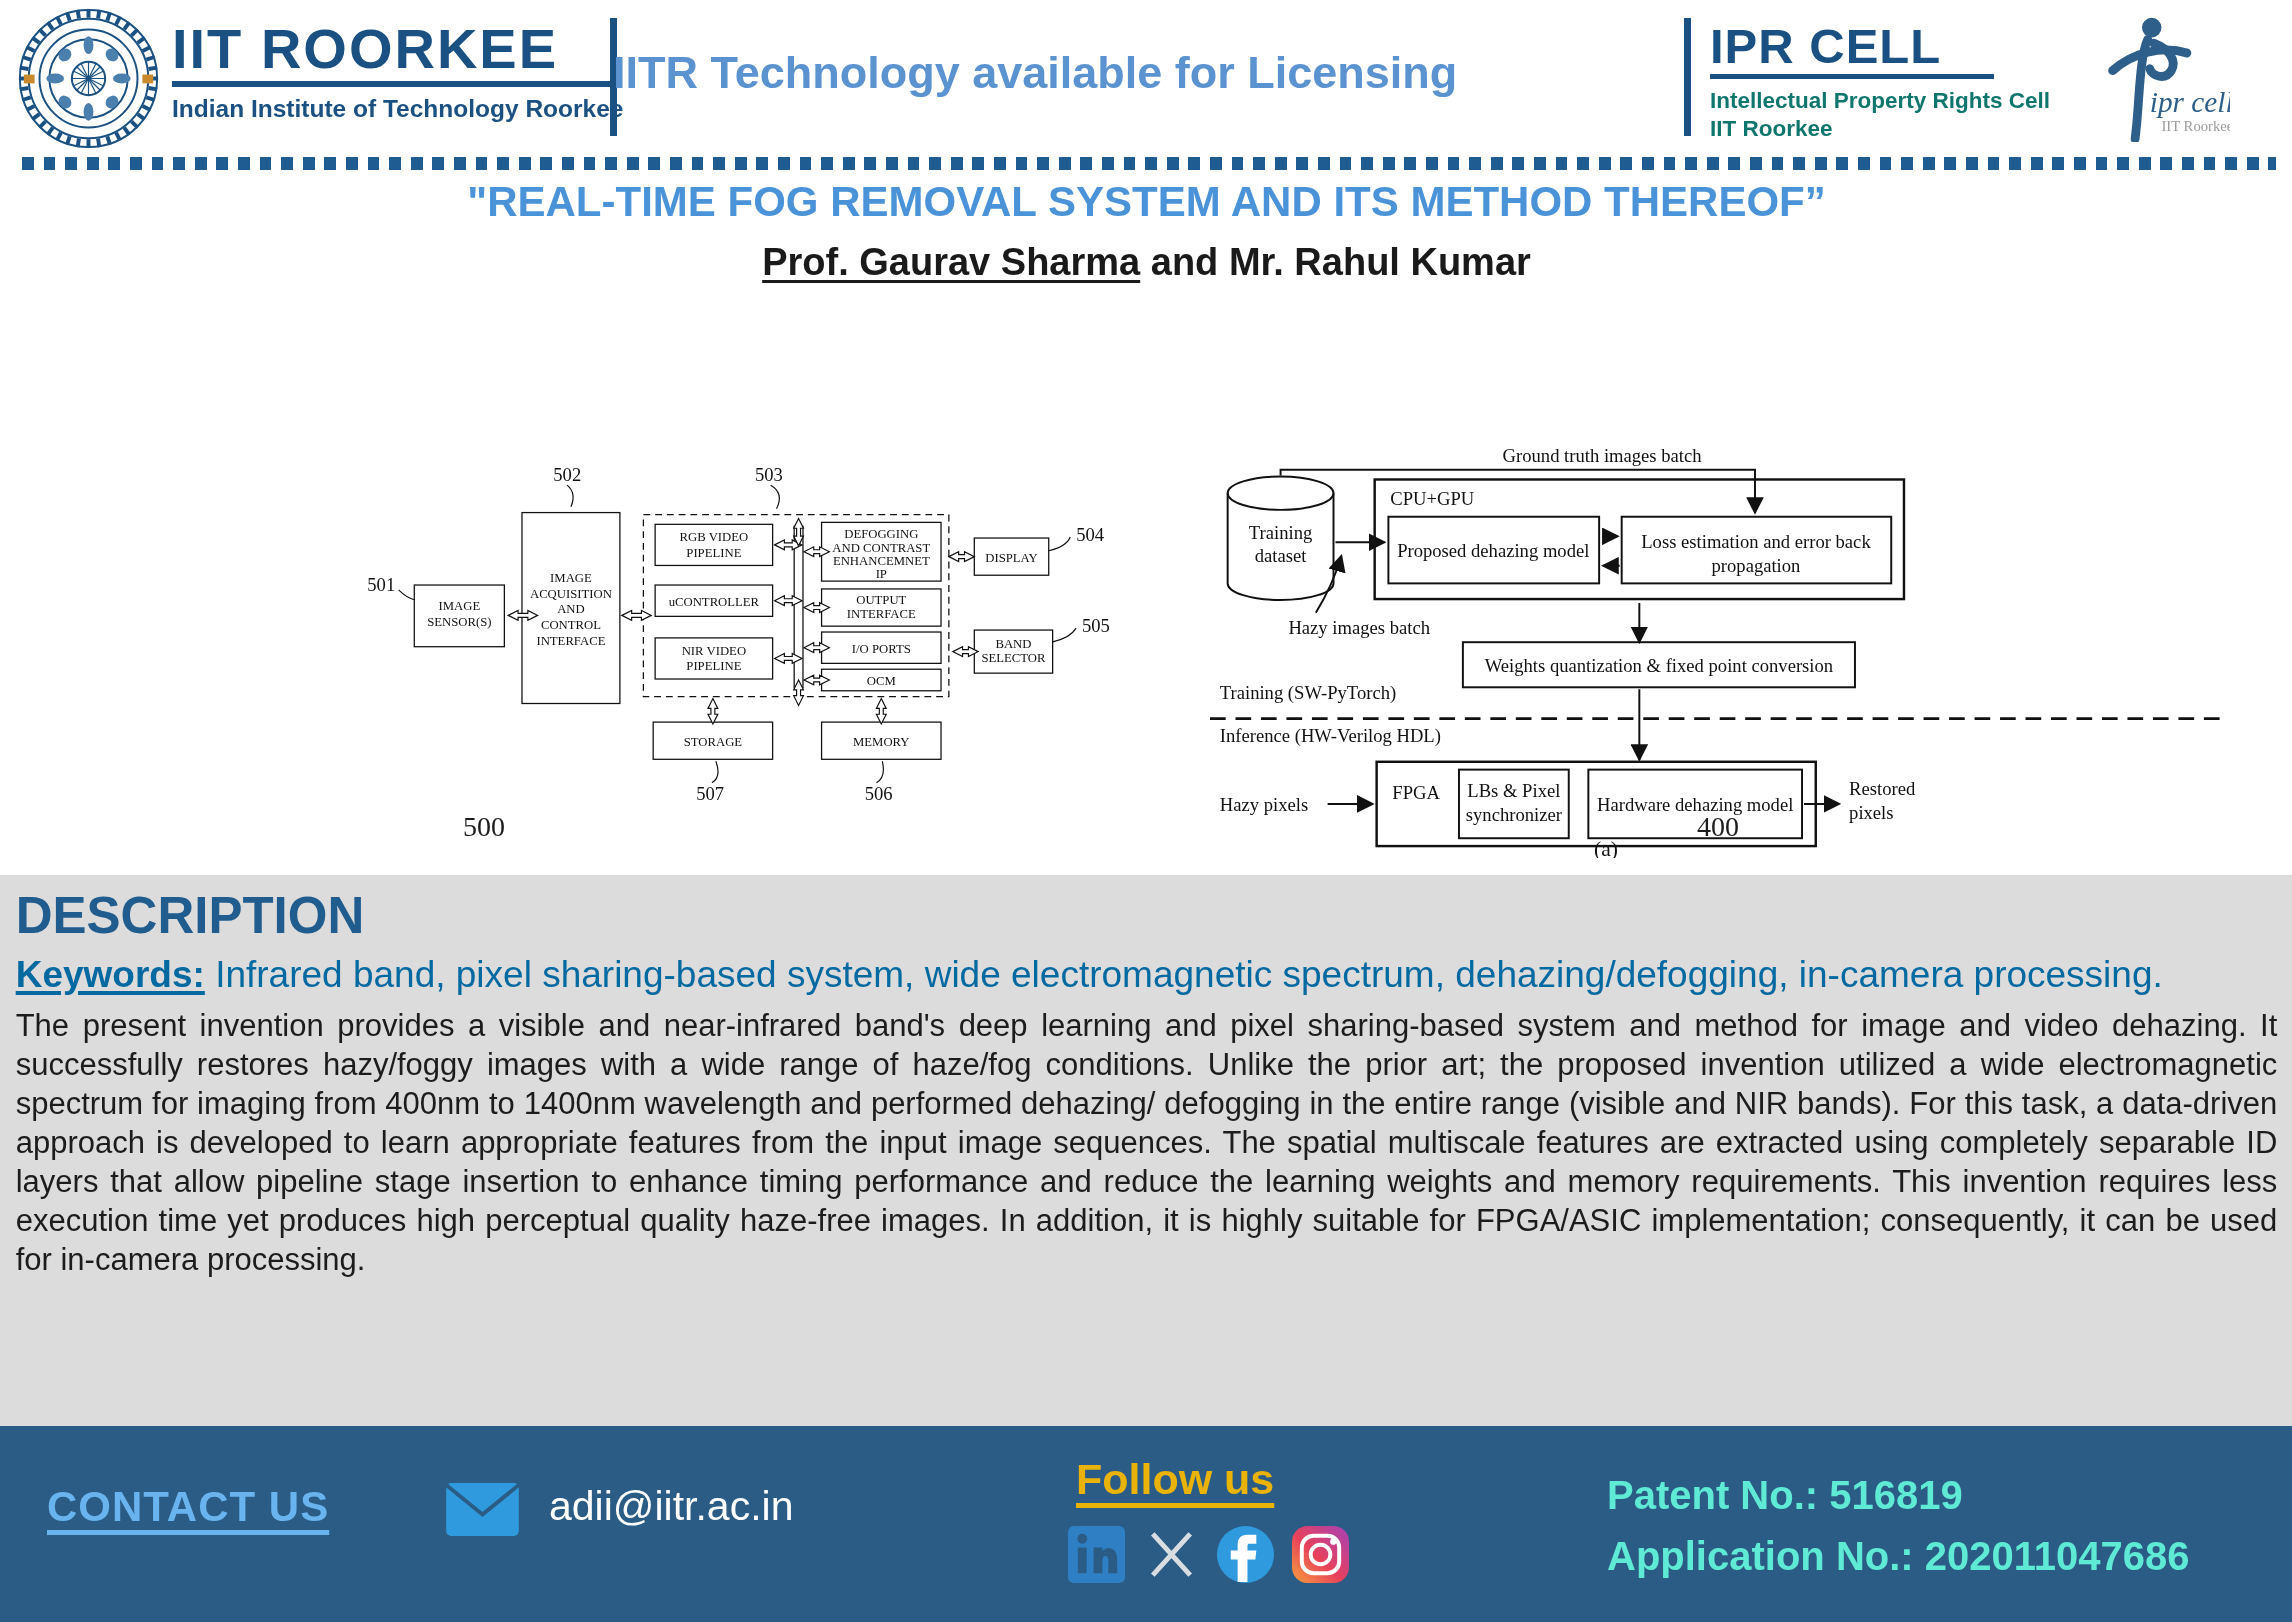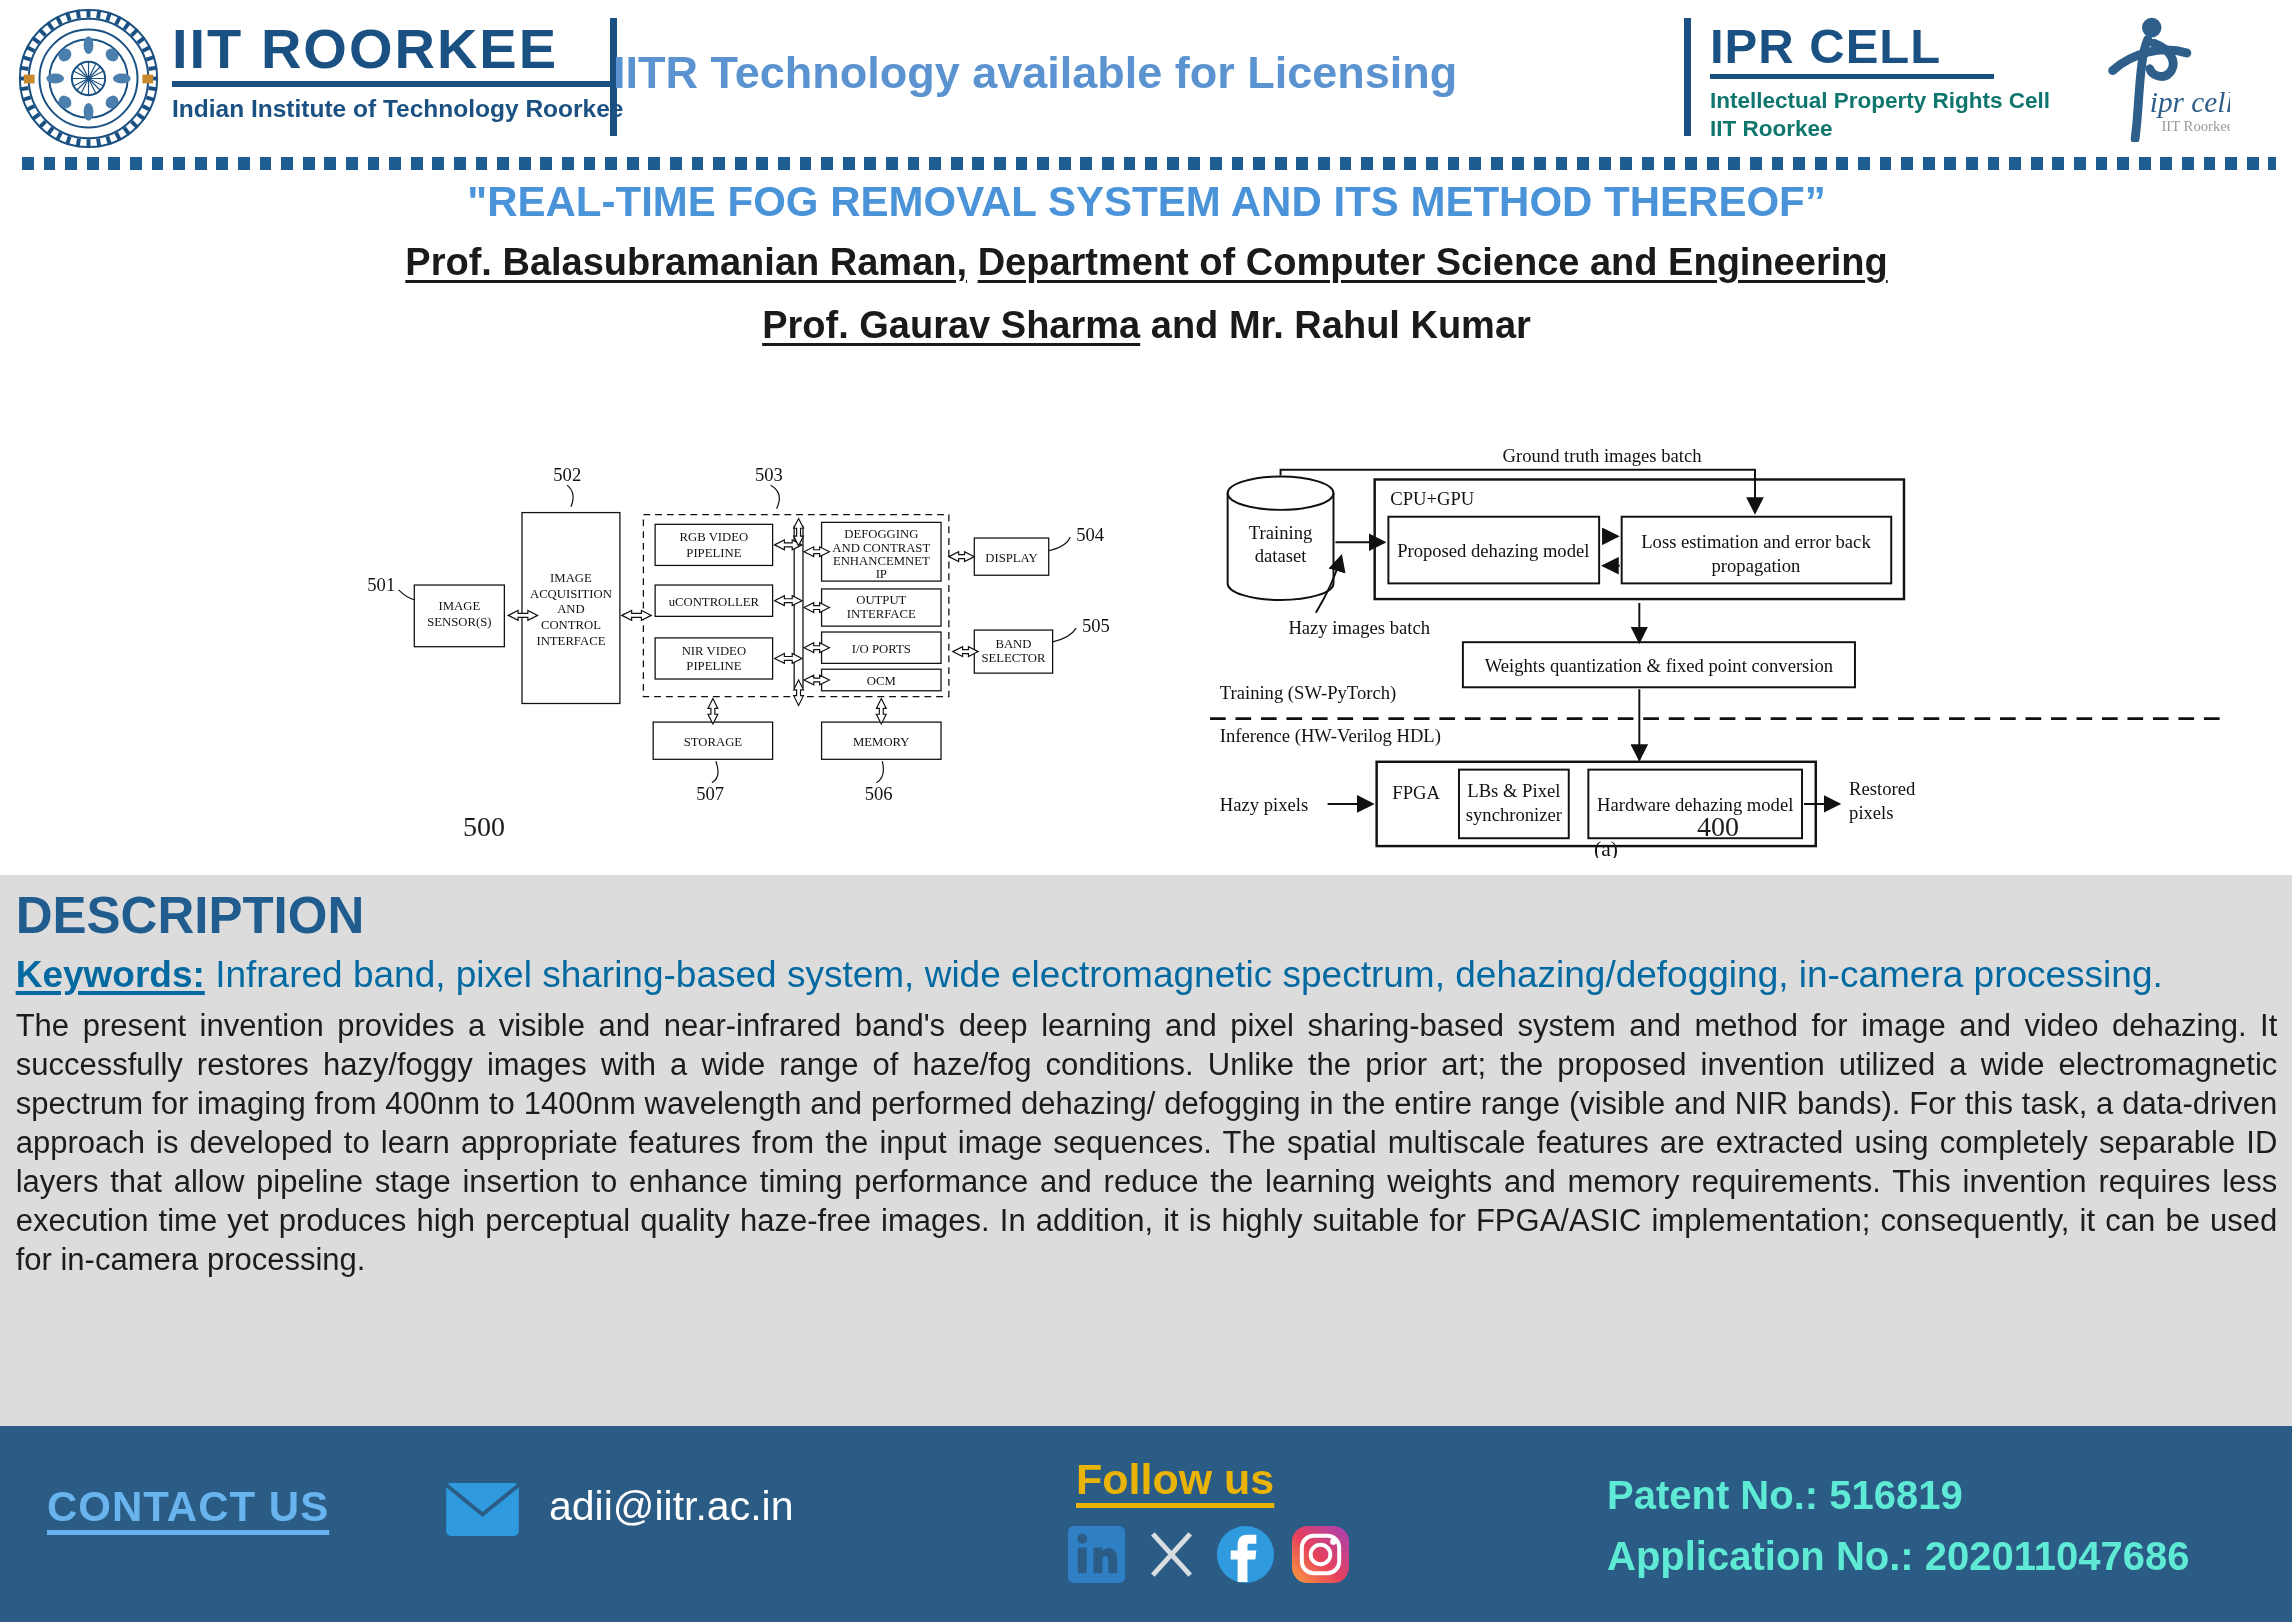--- a/index.html
+++ b/index.html
@@ -218,24 +218,20 @@
         <text x="70" y="124" font-family="Liberation Serif, serif" font-size="15" fill="#9a9a9a">IIT Roorkee</text>
       </svg>
     </div>
 
     <div class="dotted-rule"></div>
   </div>
 
   <div class="title-area">
     <div class="patent-title">"REAL-TIME FOG REMOVAL SYSTEM AND ITS METHOD THEREOF”</div>
     <div class="author-line">
-      <span class="au-underline">Prof. Balasubramanian Raman,</span>
-      <span class="au-underline">Department of Computer Science and Engineering</span>
-    </div>
-    <div class="author-line">
       <span class="au-underline">Prof. Gaurav Sharma</span>
       <span>and Mr. Rahul Kumar</span>
     </div>
   </div>
 
   <div class="figures">
 
     <div class="fig" style="left:353px;top:0;">
       <svg width="804" height="421" viewBox="0 0 820 430" font-family="Liberation Serif, serif" font-size="13" fill="#111">
         <g stroke="#111" fill="none" stroke-width="1.3">

